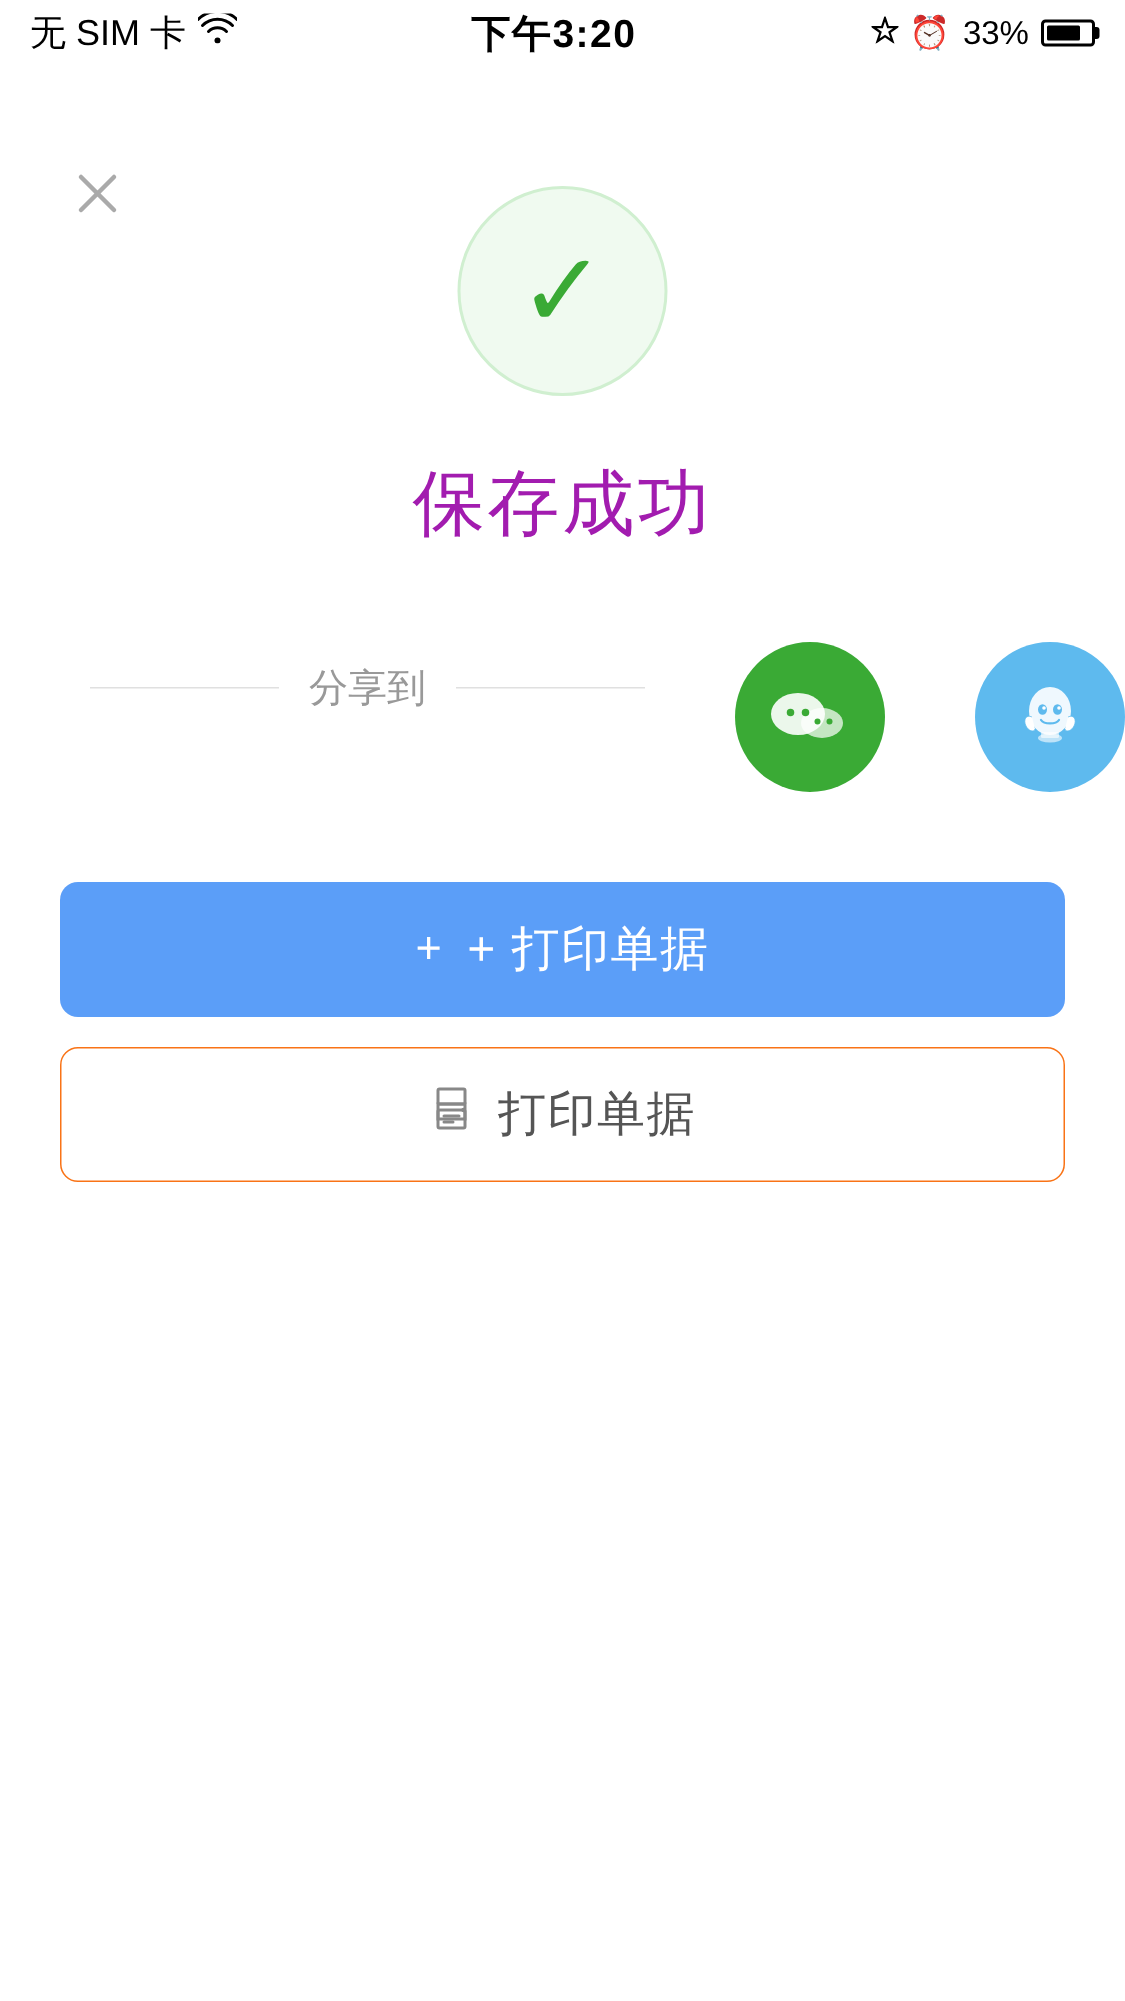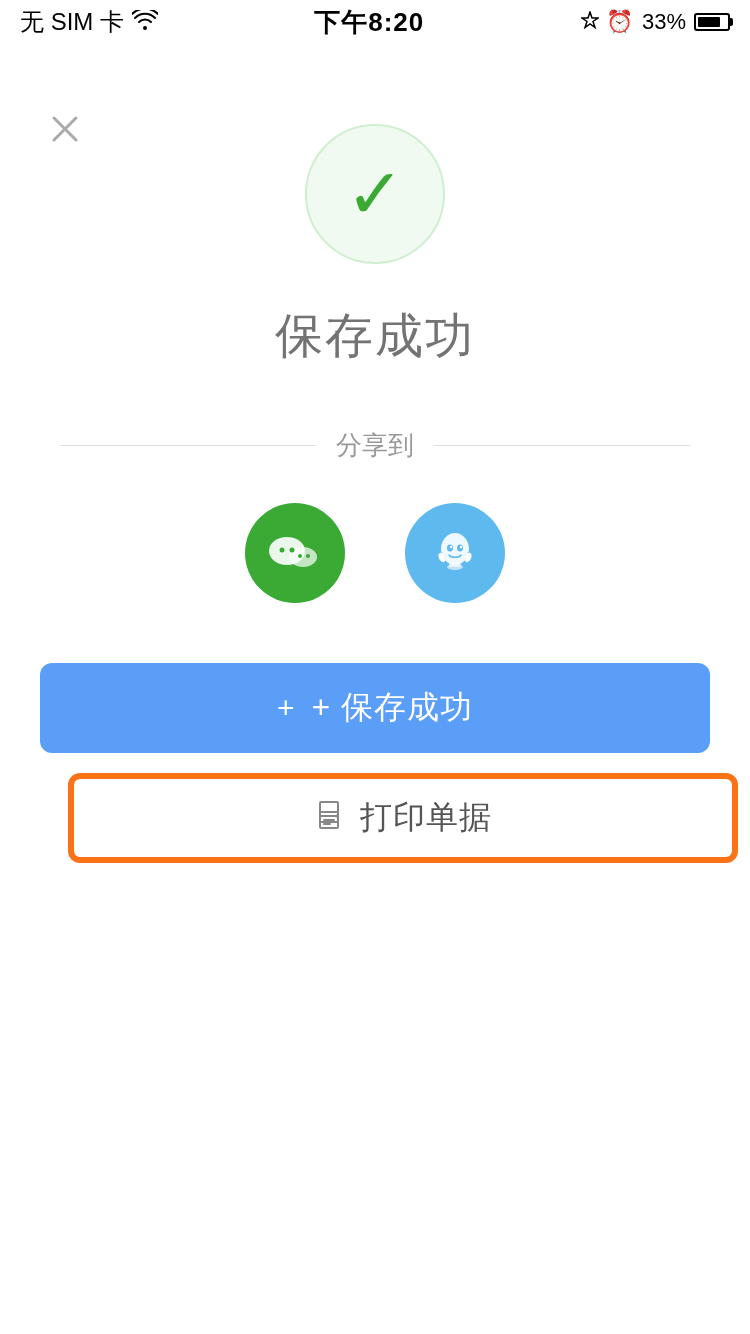--- a/index.html
+++ b/index.html
@@ -126,30 +126,30 @@
     .checkmark {
       font-size: 70px;
       color: #3aaa35;
       line-height: 1;
     }
 
     
     .success-title {
       font-size: 48px;
       font-weight: 500;
-      color: #737373;
+      color: #a21caf;
       margin-bottom: 60px;
       letter-spacing: 2px;
     }
 
     
     .share-section {
       width: 100%;
       display: flex;
-      flex-direction: column;
+      flex-direction: row;
       align-items: center;
       margin-bottom: 60px;
       text-align: right;
     }
 
     .share-divider {
       width: 100%;
       display: flex;
       align-items: center;
       gap: 20px;
@@ -232,32 +232,31 @@
       color: #fff;
       font-size: 32px;
       font-weight: 400;
       letter-spacing: 1px;
     }
 
     .btn-secondary {
       width: 100%;
       height: 90px;
       background: #fff;
-      border: 6px solid #f97316;
+      border: 1px solid #f97316;
       border-radius: 12px;
       display: flex;
       align-items: center;
       justify-content: center;
       gap: 16px;
       cursor: pointer;
       color: #555;
       font-size: 32px;
       font-weight: 400;
       letter-spacing: 1px;
-      margin-left: 28px;
     }
 
     .btn-icon {
       font-size: 30px;
       color: inherit;
     }
   </style>
 </head>
 <body>
 
@@ -266,21 +265,21 @@
     <span>无 SIM 卡</span>
     <span>
       <svg width="26" height="20" viewBox="0 0 26 20" fill="none">
         <path d="M13 16a2 2 0 1 1 0 4 2 2 0 0 1 0-4z" fill="#000"></path>
         <path d="M7 12c1.6-1.6 3.8-2.5 6-2.5s4.4.9 6 2.5" stroke="#000" stroke-width="2" fill="none" stroke-linecap="round"></path>
         <path d="M3 8c2.7-2.7 6.3-4.2 10-4.2s7.3 1.5 10 4.2" stroke="#000" stroke-width="2" fill="none" stroke-linecap="round"></path>
         <path d="M0 4C3.6.4 8.2-1.4 13-1.4S22.4.4 26 4" stroke="#000" stroke-width="2" fill="none" stroke-linecap="round"></path>
       </svg>
     </span>
   </div>
-  <div class="status-center">下午8:20</div>
+  <div class="status-center">下午3:20</div>
   <div class="status-right">
     <span>
       <svg width="18" height="18" viewBox="0 0 18 18" fill="none">
         <path d="M9 1l2 6h6l-5 3.5 2 6L9 13l-5 3.5 2-6L1 7h6z" fill="none" stroke="#000" stroke-width="1.5"></path>
       </svg>
     </span>
     <span>⏰</span>
     <span>33%</span>
     <span class="battery-icon">
       <span class="battery-fill"></span>
@@ -337,21 +336,21 @@
           <rect x="24" y="40" width="12" height="4" fill="#fff" opacity="0.6" rx="1"></rect>
         </svg>
       </div>
     </div>
   </div>
 
   <div class="actions">
 
     <button class="btn-primary">
       <span class="btn-icon">+</span>
-      <span>+ 保存成功</span>
+      <span>+ 打印单据</span>
     </button>
 
     <button class="btn-secondary">
       <span class="btn-icon">
         <svg width="30" height="30" viewBox="0 0 30 30" fill="none">
           <rect x="6" y="2" width="18" height="10" rx="1" stroke="#888" stroke-width="2" fill="none"></rect>
           <rect x="6" y="16" width="18" height="12" rx="1" stroke="#888" stroke-width="2" fill="none"></rect>
           <path d="M6 12h18v10H6z" stroke="#888" stroke-width="2" fill="none"></path>
           <rect x="9" y="19" width="12" height="2" rx="1" fill="#888"></rect>
           <rect x="9" y="23" width="8" height="2" rx="1" fill="#888"></rect>

